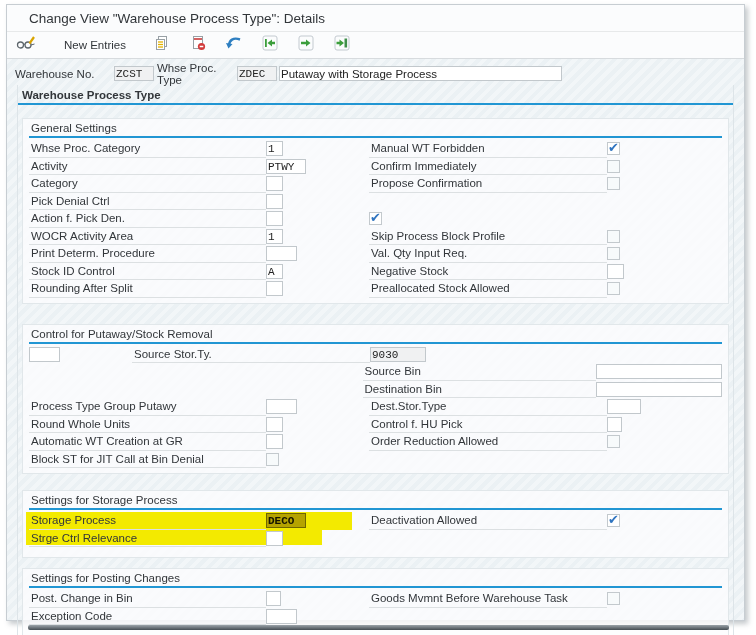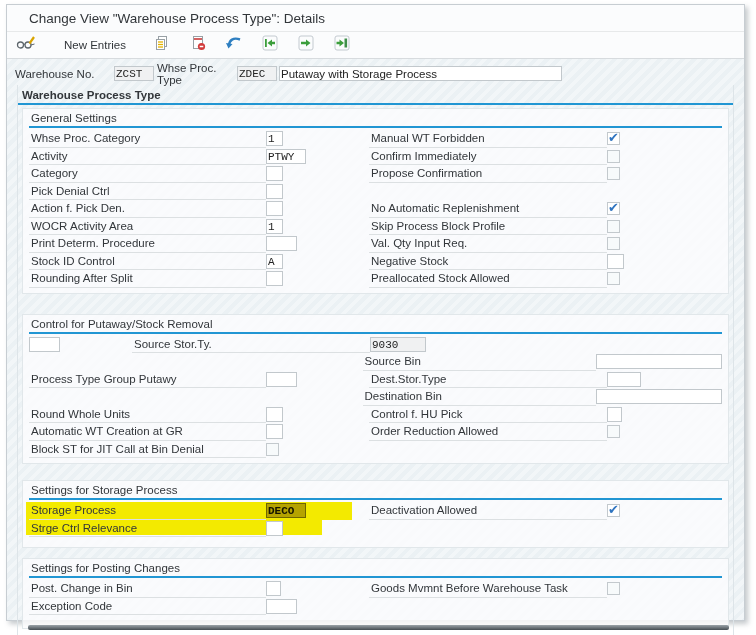--- a/index.html
+++ b/index.html
@@ -41,21 +41,21 @@
   .hdr-row { display:flex; align-items:center; height:19px; margin-left:8px; }
   .hlabel1 { width:99px; }
   .hlabel2 { width:80px; margin-left:3px; }
   .outer { margin:2px 10px 0 10px; border-left:1px solid #dde4e8; border-right:1px solid #dde4e8; border-bottom:1px solid #dde4e8; padding-bottom:6px; min-height:520px; }
   .outer-title { padding:4px 0 2px 4px; border-bottom:2px solid #2196d3;font-weight:bold; }
   
   .group {
     margin:0 4px 0 4px; background:rgba(252,253,254,.78);
     border:1px solid #e1e7ea; padding:1px 6px 5px 6px;
   }
-  .g-general { margin-top:3px; }
+  .g-general { margin-top:13px; }
   .g-control { margin-top:20px; }
   .g-storage { margin-top:16px; padding-bottom:10px; }
   .g-posting { margin-top:10px; padding-bottom:13px; }
   .group-title { padding:2px 0 2px 2px; border-bottom:2px solid #2196d3; margin-bottom:2px; }
   
   .row { display:flex; align-items:center; height:17.5px; position:relative; }
   .lcell {
     width:237px; height:100%; display:flex; align-items:center; padding-left:2px;
     border-bottom:1px solid #dce0e2; position:relative; z-index:1;
   }
@@ -236,21 +236,20 @@
             <div class="rcell noline"></div>
             <div class="rzone"></div>
           </div>
 
           <div class="row">
             <div class="lcell">Action f. Pick Den.</div>
             <div class="izone">
                 <span class="inp w17"></span>
               </div>
             <div class="gapcell"></div>
-            <div class="rcell">No Automatic Replenishment</div>
             <div class="rzone">
                 <span class="cb checked"></span>
               </div>
           </div>
 
 
           <div class="row">
             <div class="lcell">WOCR Activity Area</div>
             <div class="izone">
                 <span class="inp w17">1</span>
@@ -317,38 +316,38 @@
             <div class="lcell noline"></div>
             <div class="izone"></div>
             <div class="gapcell"></div>
             <div class="rcell">Source Bin</div>
             <div class="rzone">
                 <span class="inp w126"></span>
               </div>
           </div>
 
           <div class="row">
-            <div class="lcell">Process Type Group Putawy</div>
-            <div class="izone">
-                <span class="inp w31"></span>
-              </div>
-            <div class="gapcell"></div>
-            <div class="rcell">Dest.Stor.Type</div>
-            <div class="rzone">
-                <span class="inp w34"></span>
-              </div>
-          </div>
-
-          <div class="row">
             <div class="lcell noline"></div>
             <div class="izone"></div>
             <div class="gapcell"></div>
             <div class="rcell">Destination Bin</div>
             <div class="rzone">
                 <span class="inp w126"></span>
+              </div>
+          </div>
+
+          <div class="row">
+            <div class="lcell">Process Type Group Putawy</div>
+            <div class="izone">
+                <span class="inp w31"></span>
+              </div>
+            <div class="gapcell"></div>
+            <div class="rcell">Dest.Stor.Type</div>
+            <div class="rzone">
+                <span class="inp w34"></span>
               </div>
           </div>
 
           <div class="row">
             <div class="lcell">Round Whole Units</div>
             <div class="izone">
                 <span class="inp w17"></span>
               </div>
             <div class="gapcell"></div>
             <div class="rcell">Control f. HU Pick</div>

